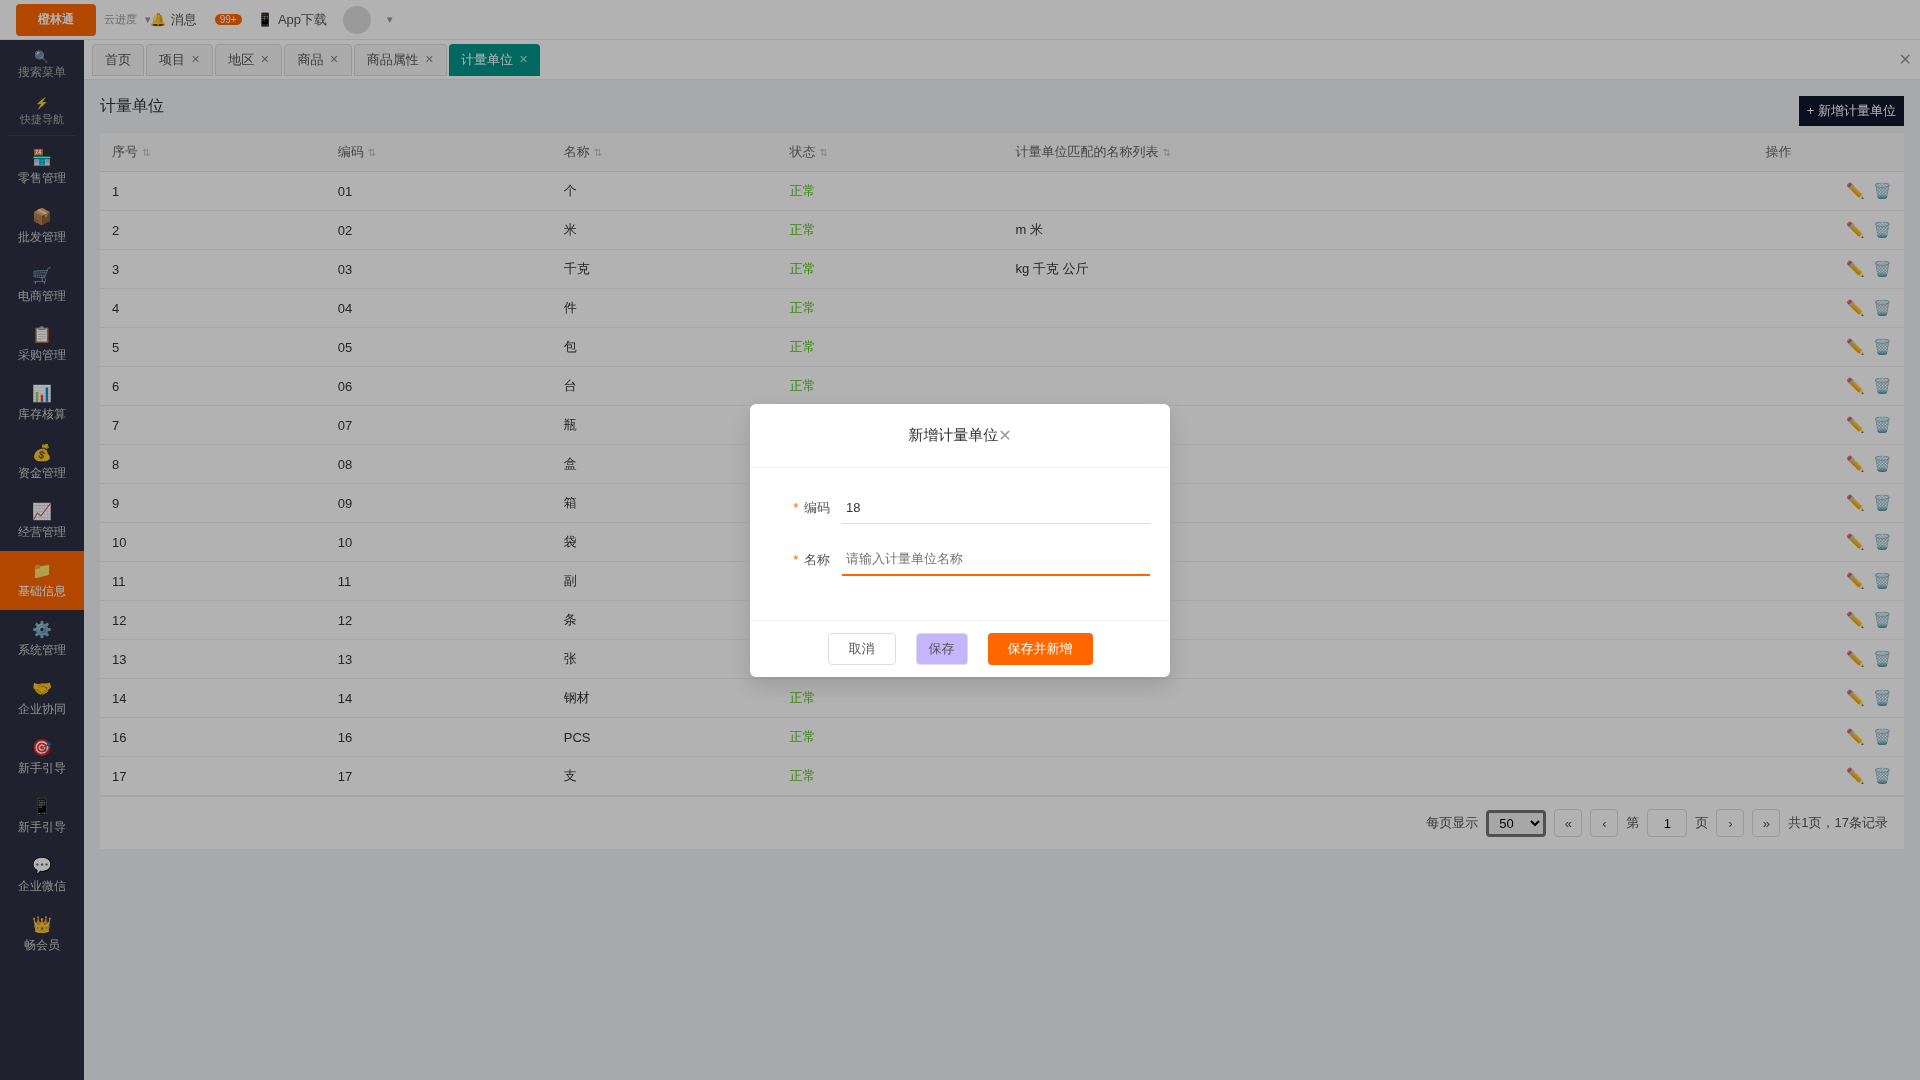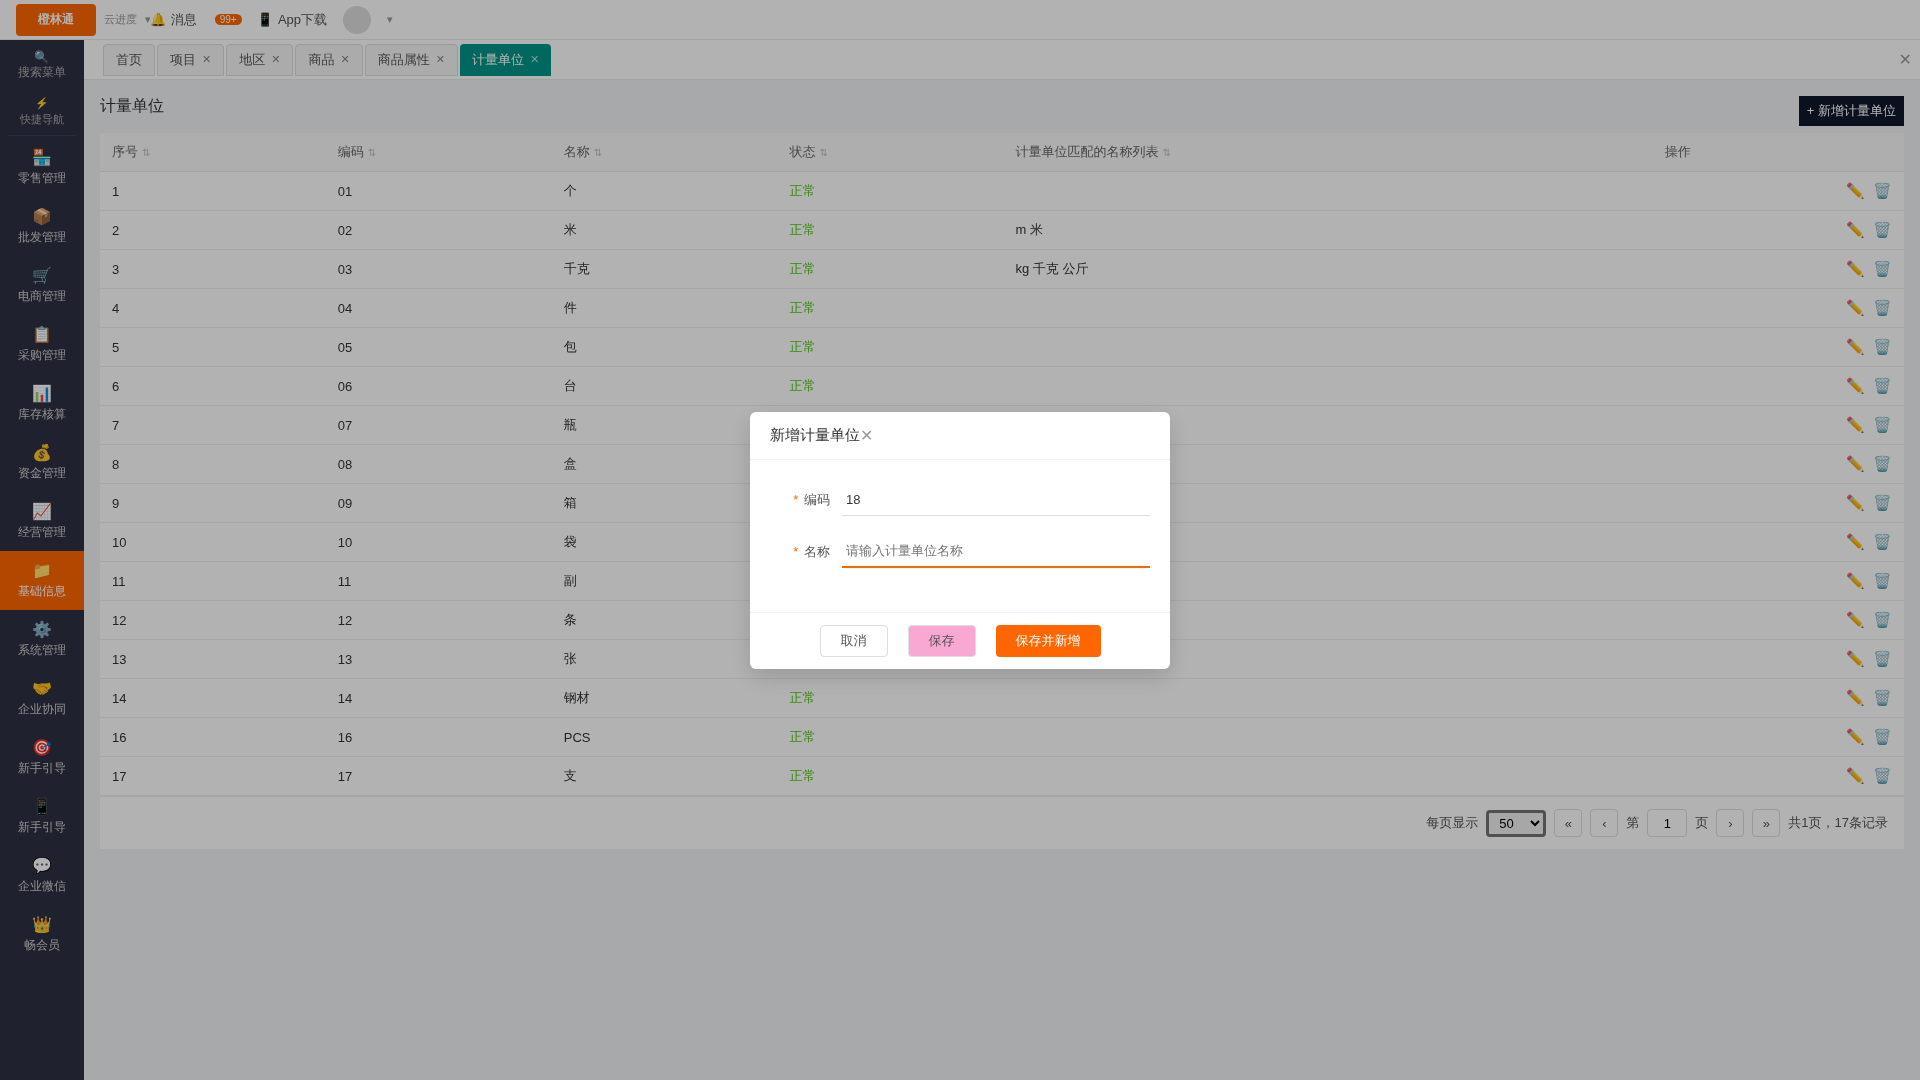--- a/index.html
+++ b/index.html
@@ -126,21 +126,21 @@
       overflow: hidden;
     }
 
     
     .tabs-bar {
       height: 40px;
       background: #fff;
       display: flex;
       align-items: center;
       border-bottom: 1px solid #e8e8e8;
-      padding: 0 19px;
+      padding: 0 8px;
       gap: 2px;
       position: relative;
     }
     .tab {
       height: 32px;
       padding: 0 12px;
       display: flex;
       align-items: center;
       gap: 6px;
       border-radius: 4px 4px 0 0;
@@ -286,25 +286,25 @@
       justify-content: center;
     }
     .modal {
       background: #fff;
       border-radius: 6px;
       width: 420px;
       box-shadow: 0 8px 24px rgba(0,0,0,0.15);
       overflow: hidden;
     }
     .modal-header {
-      padding: 14px 20px;
+      padding: 22px 20px;
       border-bottom: 1px solid #f0f0f0;
       display: flex;
       align-items: center;
-      justify-content: flex-start;
+      justify-content: center;
     }
     .modal-title {
       font-size: 15px;
       font-weight: 500;
       color: #333;
     }
     .modal-close {
       cursor: pointer;
       color: #999;
       font-size: 16px;
@@ -354,24 +354,24 @@
       padding: 0 20px;
       border: 1px solid #ddd;
       border-radius: 4px;
       background: #fff;
       color: #555;
       cursor: pointer;
       font-size: 13px;
     }
     .btn-save {
       height: 32px;
-      padding: 0 20px;
+      padding: 0 12px;
       border: 1px solid #ddd;
       border-radius: 4px;
-      background: #f9a8d4;
+      background: #c4b5fd;
       color: #555;
       cursor: pointer;
       font-size: 13px;
     }
     .btn-save-new {
       height: 32px;
       padding: 0 20px;
       border: none;
       border-radius: 4px;
       background: #f60;
@@ -516,21 +516,21 @@
       <button class="add-btn">+ 新增计量单位</button>
 
       <table class="data-table">
         <thead>
           <tr>
             <th>序号<span class="sort-icon">⇅</span></th>
             <th>编码<span class="sort-icon">⇅</span></th>
             <th>名称<span class="sort-icon">⇅</span></th>
             <th>状态<span class="sort-icon">⇅</span></th>
             <th>计量单位匹配的名称列表<span class="sort-icon">⇅</span></th>
-            <th style="text-align:left;">操作</th>
+            <th style="text-align:center;">操作</th>
           </tr>
         </thead>
         <tbody id="table-body">
         <tr>
       <td>1</td>
       <td>01</td>
       <td>个</td>
       <td><span class="status-normal">正常</span></td>
       <td></td>
       <td style="text-align:right;">

